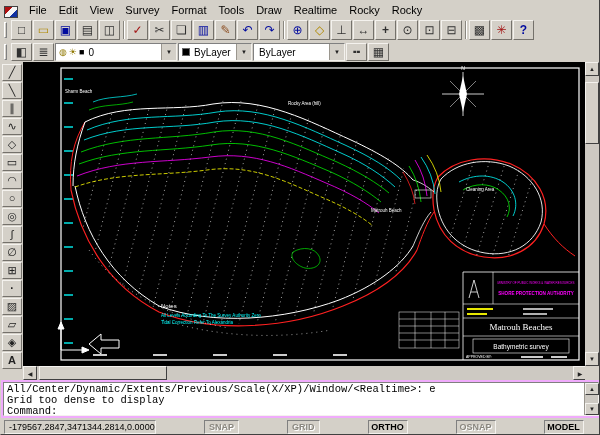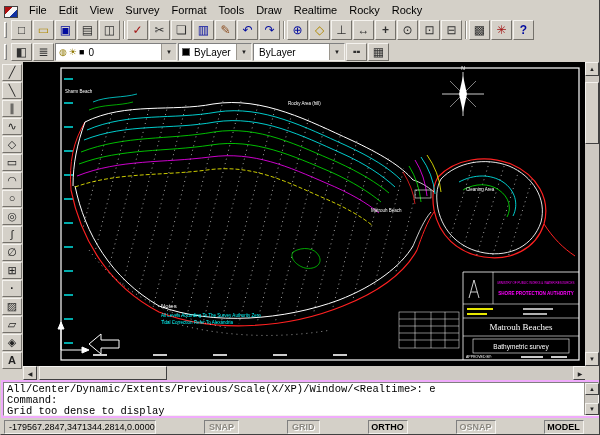--- a/index.html
+++ b/index.html
@@ -361,22 +361,22 @@
       <div class="hthumb"></div>
     </div>
     <div class="sbtn sb-right"></div>
   </div>
   <div class="corner"></div>
 
   <div class="cmdwin">
     <div class="cmdinner">
       <div class="cmdtext">
         <div>All/Center/Dynamic/Extents/Previous/Scale(X/XP)/Window/&lt;Realtime&gt;: e</div>
+        <div>Grid too dense to display</div>
         <div>Command:</div>
-        <div>Grid too dense to display</div>
       </div>
       <div class="cmdscroll">
         <div class="sbtn sb-up"></div>
         <div class="sbtn sb-down"></div>
       </div>
     </div>
   </div>
 
   <div class="statusbar">
     <div class="spanel coords">-179567.2847,3471344.2814,0.0000</div>

